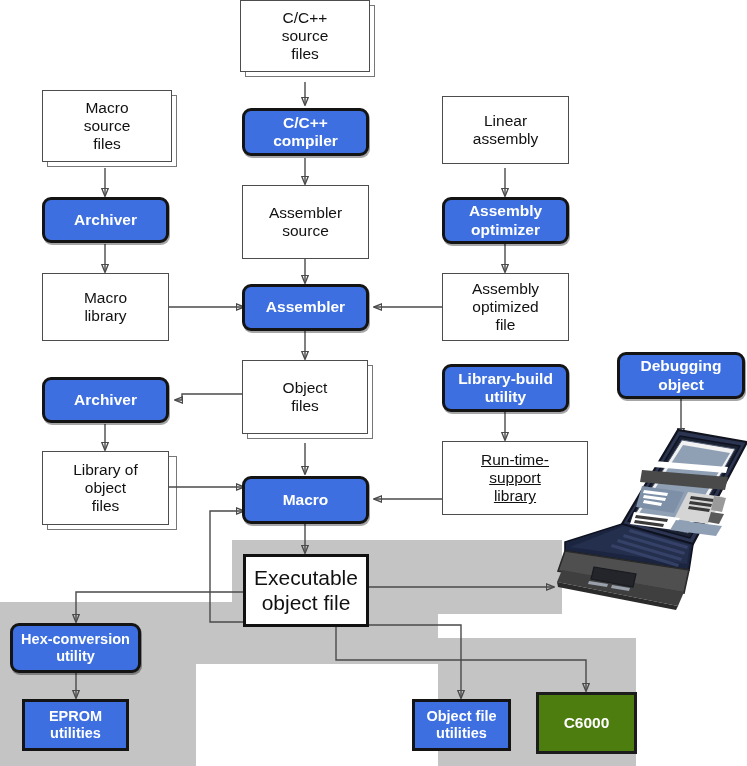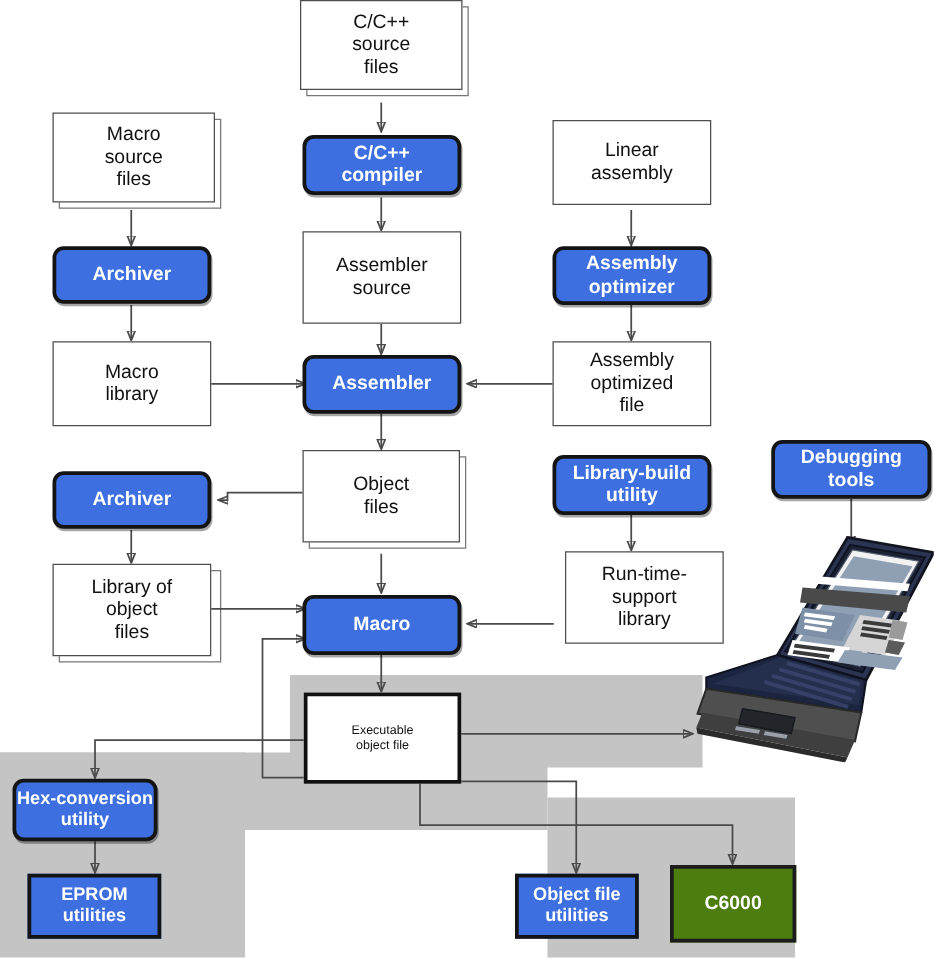--- a/index.html
+++ b/index.html
@@ -10,21 +10,21 @@
   
   .node{position:absolute;box-sizing:border-box;display:flex;
         align-items:center;justify-content:center;text-align:center;
         line-height:1.18;}
 
   
   .doc{background:#fff;border:1.3px solid #4d4d4d;color:#111;
        font-size:15.5px;font-weight:400;z-index:6;}
   
   .docthick{background:#fff;border:3px solid #111;color:#111;
-       font-size:10px;font-weight:400;z-index:6;}
+       font-size:21px;font-weight:400;z-index:6;}
 
   
   .sheet{position:absolute;background:#fff;border:1.3px solid #777;
          box-sizing:border-box;z-index:4;}
   .sheet2{z-index:3;}
 
   
   .proc{background:#3d6fe0;border:3px solid #141414;border-radius:9px;
         color:#fff;font-weight:bold;font-size:15.5px;z-index:7;
         box-shadow:1px 2px 0 rgba(0,0,0,.35);}
@@ -183,41 +183,41 @@
     <span style="white-space:pre-line">Library of
 object
 files</span>
   </div>
 
   <div class="node proc" style="left:442px;top:364px;width:127px;height:48px;justify-content:center;">
     <span style="white-space:pre-line">Library-build
 utility</span>
   </div>
 
-  <div class="node doc" style="left:452px;top:441px;width:127px;height:74px;">
+  <div class="node doc" style="left:442px;top:441px;width:146px;height:74px;text-decoration:underline;">
     <span style="white-space:pre-line">Run-time-
 support
 library</span>
   </div>
 
   <div class="node proc" style="left:242px;top:476px;width:127px;height:48px;">
     <span style="white-space:pre-line">Macro</span>
   </div>
 
   <div class="node docthick" style="left:243px;top:554px;width:126px;height:73px;">
     <span style="white-space:pre-line">Executable
 object file</span>
   </div>
 
   <div class="node proc" style="left:617px;top:352px;width:128px;height:47px;">
     <span style="white-space:pre-line">Debugging
-tools</span>
-  </div>
-
-  <div class="node proc" style="left:10px;top:623px;width:116px;height:50px;font-size:14.5px;">
+object</span>
+  </div>
+
+  <div class="node proc" style="left:10px;top:623px;width:131px;height:50px;font-size:14.5px;">
     <span style="white-space:pre-line">Hex-conversion
 utility</span>
   </div>
 
   <div class="node procsq" style="left:22px;top:699px;width:107px;height:52px;font-size:14.5px;">
     <span style="white-space:pre-line">EPROM
 utilities</span>
   </div>
 
   <div class="node procsq" style="left:412px;top:699px;width:99px;height:52px;font-size:14.5px;">

